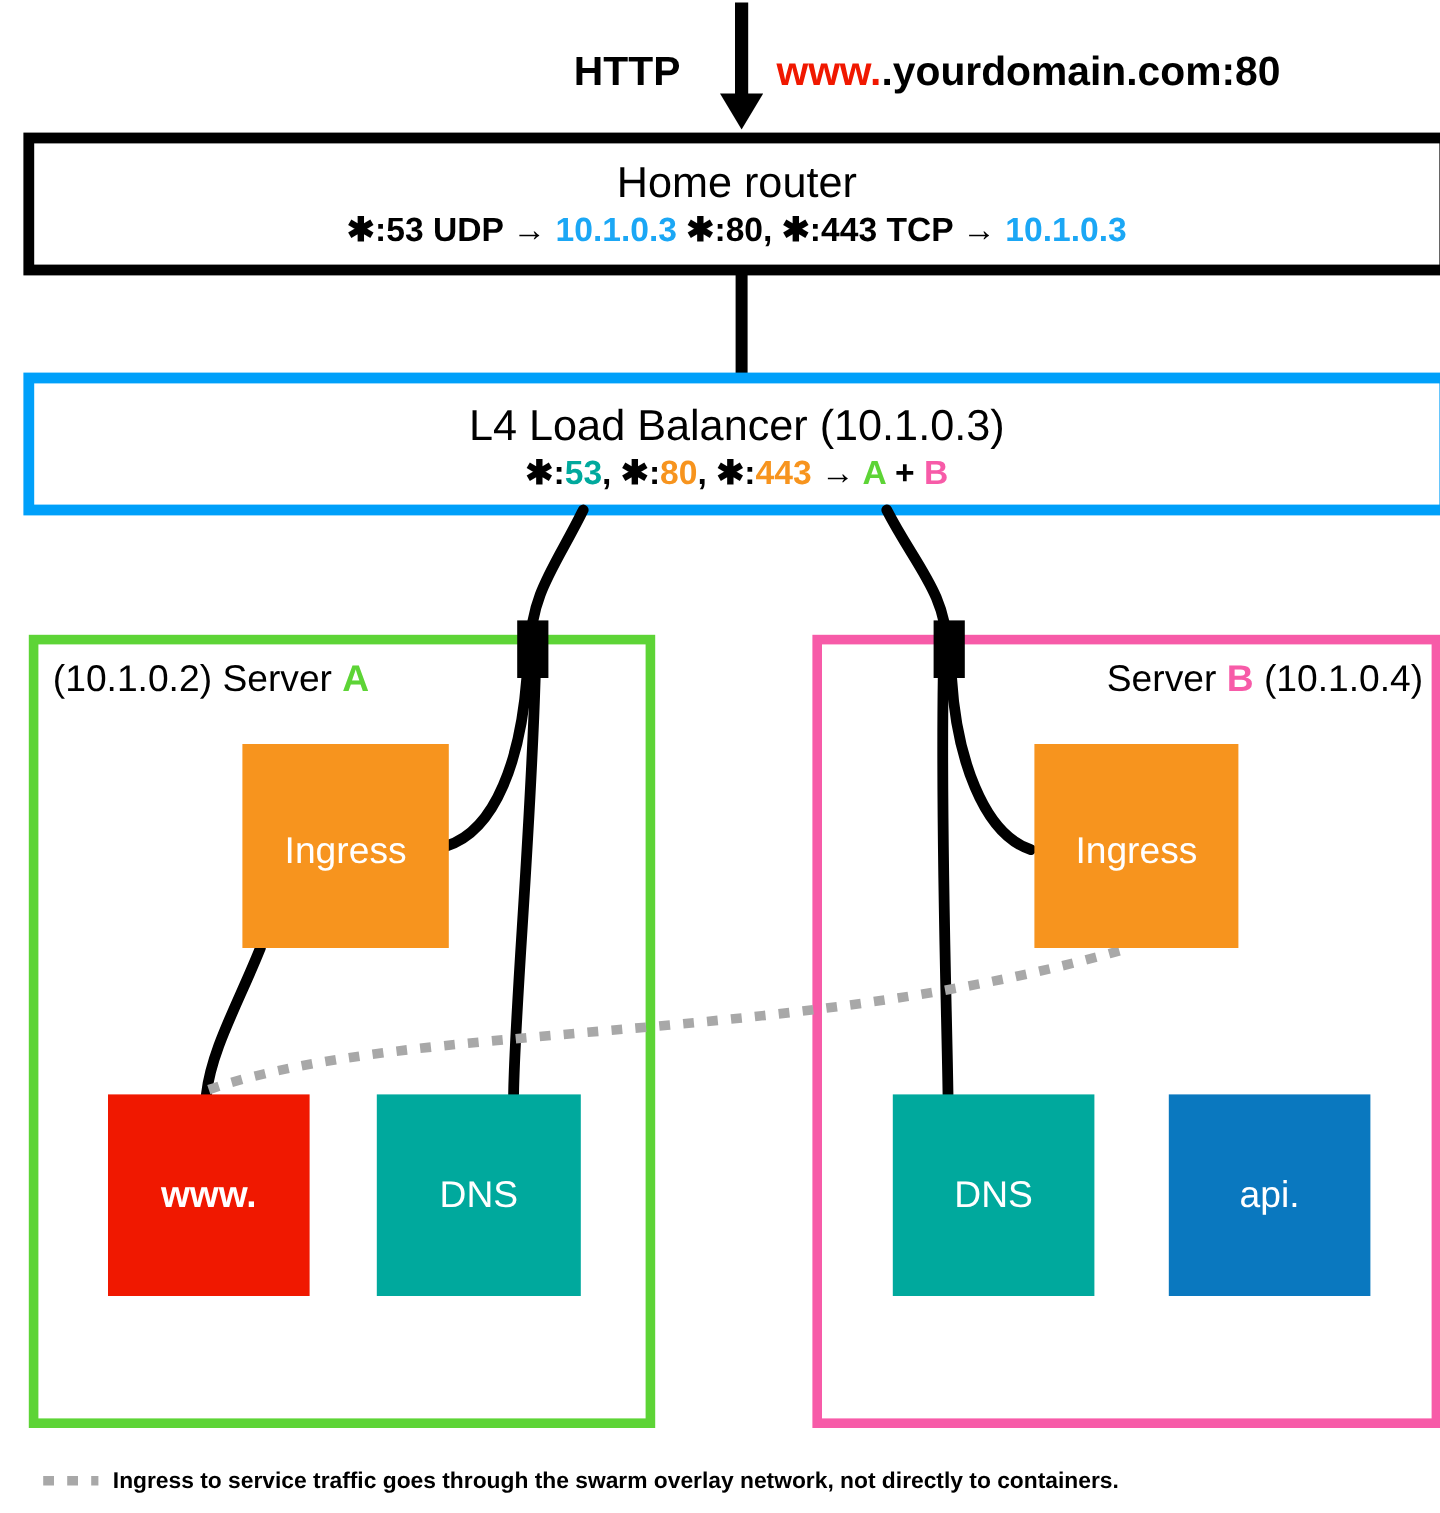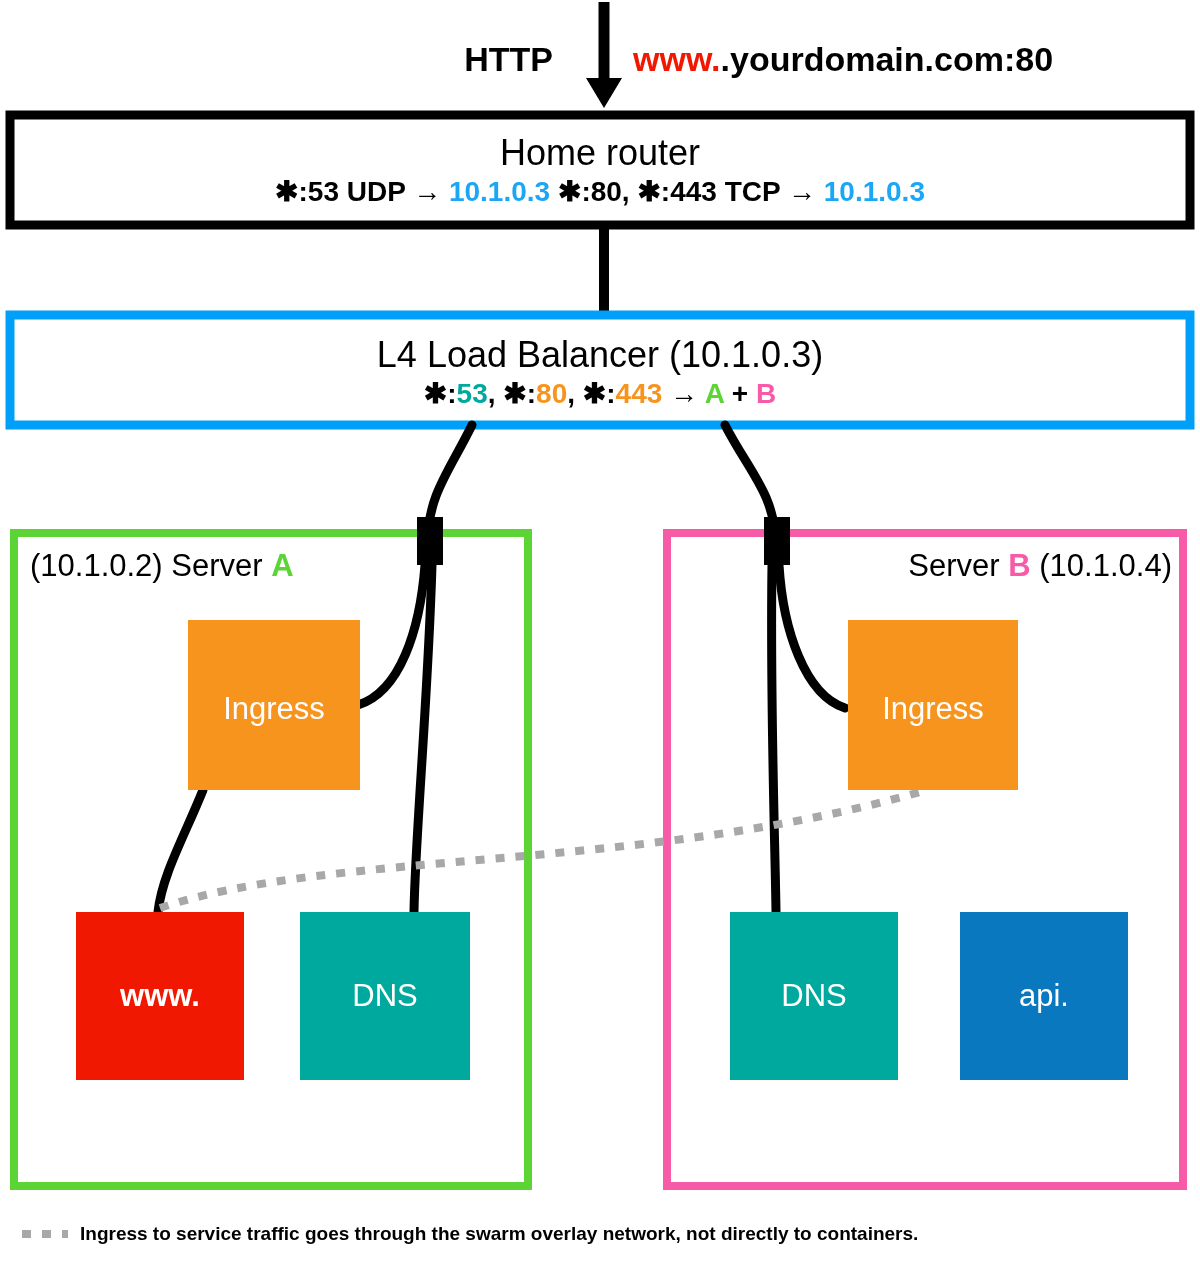--- a/index.html
+++ b/index.html
@@ -10,20 +10,21 @@
   body {
     width: 1200px;
     height: 1261px;
     font-family: "Liberation Sans", sans-serif;
     overflow: hidden;
   }
   #diagram-root {
     position: relative;
     width: 996px;
     height: 1261px;
+    padding-left: 14px;
   }
   svg.diagram {
     display: block;
     width: 1200px;
     height: 1261px;
   }
   text {
     font-family: "Liberation Sans", sans-serif;
     dominant-baseline: middle;
   }

